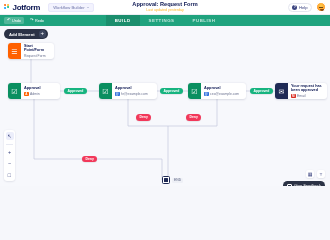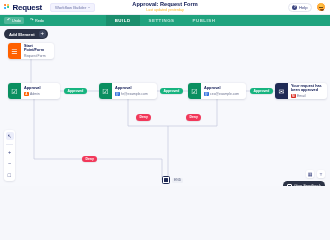--- a/index.html
+++ b/index.html
@@ -215,21 +215,21 @@
 <div id="app">
 
   <div class="topbar">
     <div class="logo-wrap">
       <span class="logo-mark">
         <i></i>
           <i></i>
           <i></i>
           <i></i>
       </span>
-      <span class="logo-text">Request</span>
+      <span class="logo-text">Jotform</span>
     </div>
 
     <div class="wb-pill">
       <span class="lbl">Workflow Builder</span>
       <span class="caret-d"></span>
     </div>
 
     <div class="title-block">
       <div class="title-main">Approval: Request Form</div>
       <div class="title-sub">Last updated yesterday</div>

